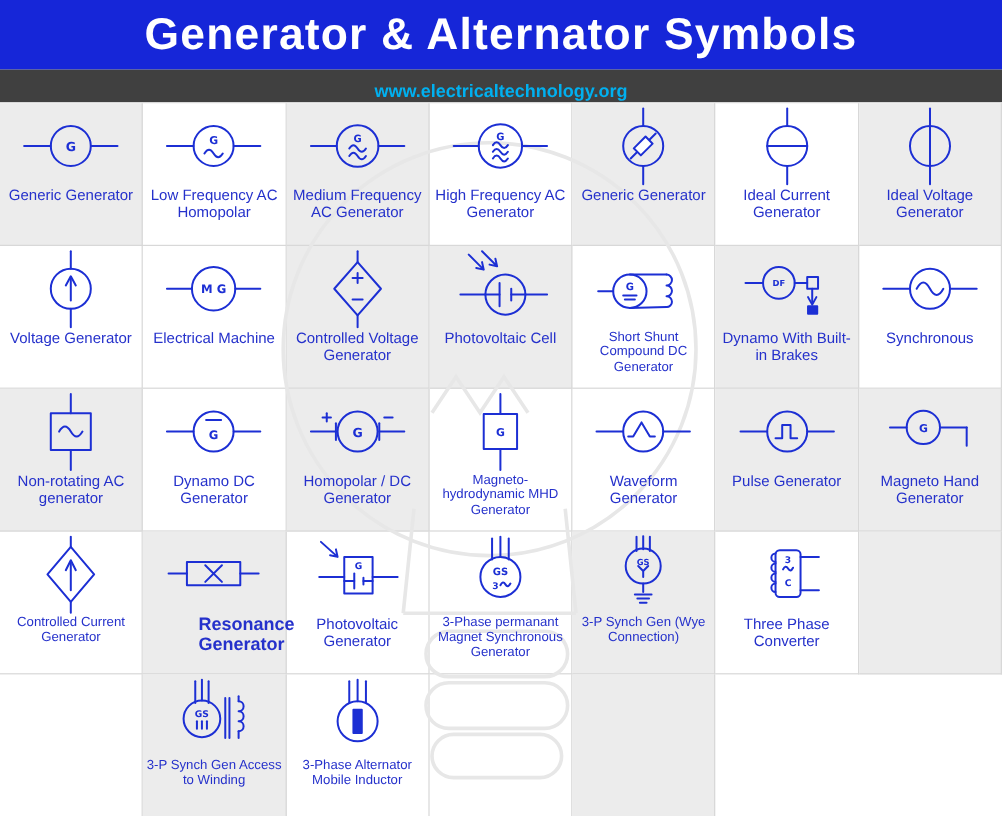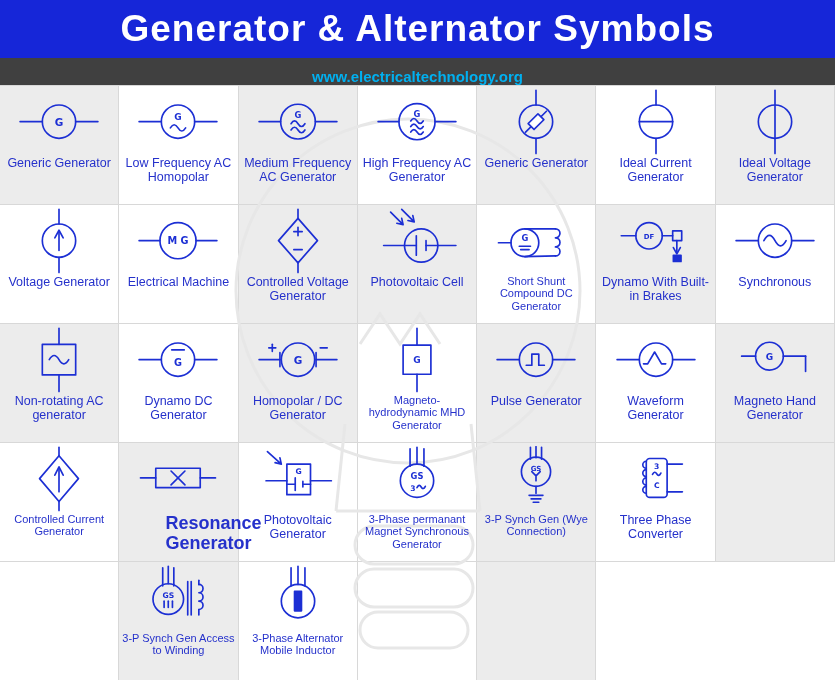--- a/index.html
+++ b/index.html
@@ -29,21 +29,21 @@
   .sym{position:relative;z-index:2;height:66px;display:flex;align-items:center;justify-content:center;}
   .sym svg{width:114px;height:66px;}
   .sym line,.sym path,.sym rect,.sym circle,.sym polyline{
       stroke:var(--accent);stroke-width:2.4;fill:none;stroke-linecap:round;stroke-linejoin:round;}
   .sym .solid{fill:var(--accent);}
   .sym text{fill:var(--accent);stroke:none;font-weight:bold;
       font-family:"DejaVu Sans",sans-serif;text-anchor:middle;}
   .label{position:relative;z-index:2;color:var(--label);font-size:12.5px;line-height:1.13;
       text-align:center;padding:1px 2px 4px;max-width:118px;}
   .label.small{font-size:11px;}
-  .label.big{font-size:18px;font-weight:bold;padding-left:46px;}
+  .label.big{font-size:15px;font-weight:bold;padding-left:46px;}
 </style>
 </head>
 <body>
 
 <div class="page">
   <div class="header">
     <div class="title">Generator &amp; Alternator Symbols</div>
   </div>
   <div class="site-strip">
     <div class="site-link">www.electricaltechnology.org</div>
@@ -276,41 +276,41 @@
           <div class="sym">
             <svg viewBox="0 0 120 95" preserveAspectRatio="xMidYMid meet">
               <line x1="60" y1="2" x2="60" y2="26"></line>
               <rect x="40" y="26" width="40" height="42"></rect>
               <line x1="60" y1="68" x2="60" y2="93"></line>
               <text x="60" y="52" font-size="13">G</text>
             </svg>
           </div>
           <div class="label small">Magneto-hydrodynamic MHD Generator</div>
         </div>
+        <div class="cell">
+          <div class="sym">
+            <svg viewBox="0 0 120 95" preserveAspectRatio="xMidYMid meet">
+              <line x1="4" y1="47" x2="36" y2="47"></line>
+              <circle cx="60" cy="47" r="24"></circle>
+              <line x1="84" y1="47" x2="116" y2="47"></line>
+              <path d="M42 53 h6 l10 -17 l10 17 h6"></path>
+            </svg>
+          </div>
+          <div class="label">Waveform Generator</div>
+        </div>
         <div class="cell alt">
           <div class="sym">
             <svg viewBox="0 0 120 95" preserveAspectRatio="xMidYMid meet">
               <line x1="4" y1="47" x2="36" y2="47"></line>
               <circle cx="60" cy="47" r="24"></circle>
               <line x1="84" y1="47" x2="116" y2="47"></line>
               <path d="M46 55 h8 v-16 h10 v16 h8"></path>
             </svg>
           </div>
           <div class="label">Pulse Generator</div>
-        </div>
-        <div class="cell">
-          <div class="sym">
-            <svg viewBox="0 0 120 95" preserveAspectRatio="xMidYMid meet">
-              <line x1="4" y1="47" x2="36" y2="47"></line>
-              <circle cx="60" cy="47" r="24"></circle>
-              <line x1="84" y1="47" x2="116" y2="47"></line>
-              <path d="M42 53 h6 l10 -17 l10 17 h6"></path>
-            </svg>
-          </div>
-          <div class="label">Waveform Generator</div>
         </div>
         <div class="cell alt">
           <div class="sym">
             <svg viewBox="0 0 120 95" preserveAspectRatio="xMidYMid meet">
               <line x1="12" y1="42" x2="32" y2="42"></line>
               <circle cx="52" cy="42" r="20"></circle>
               <text x="52" y="48" font-size="13">G</text>
               <line x1="72" y1="42" x2="104" y2="42"></line>
               <line x1="104" y1="42" x2="104" y2="64"></line>
             </svg>

